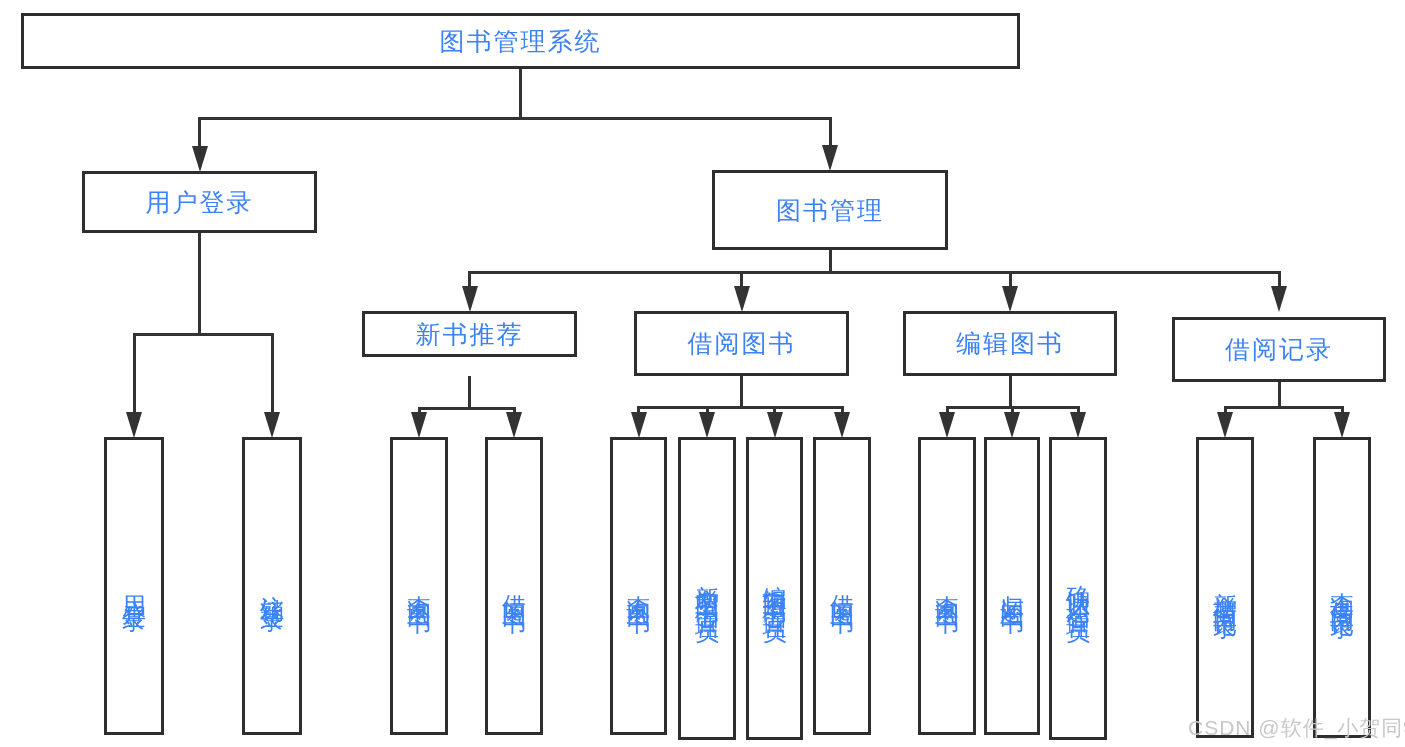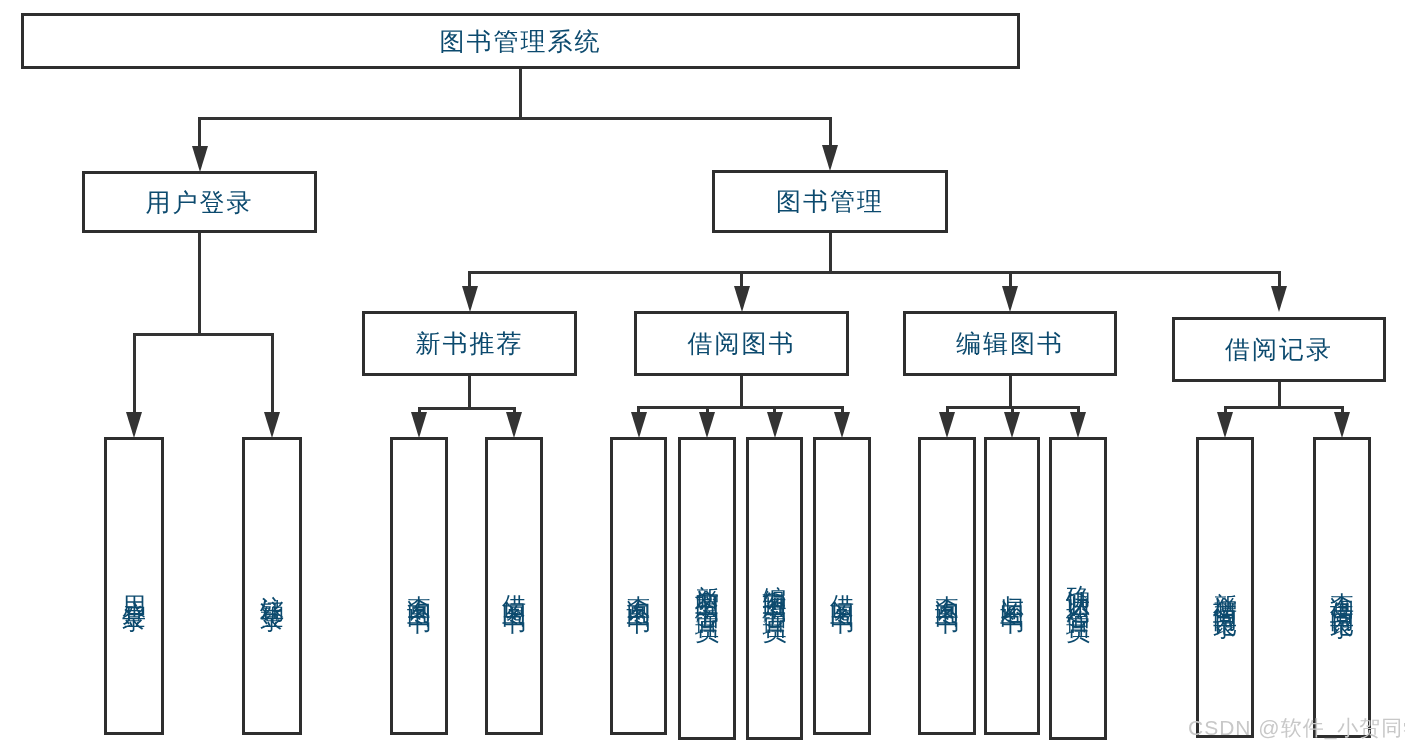--- a/index.html
+++ b/index.html
@@ -14,21 +14,21 @@
   .node {
     position: absolute;
     background: #ffffff;
     border: 3px solid #2e2e2e;
     box-sizing: border-box;
     display: flex;
     align-items: center;
     justify-content: center;
   }
   .node-label {
-    color: #0c4a6e;
+    color: #3b82f6;
     font-size: 25px;
     letter-spacing: 2px;
     white-space: nowrap;
   }
   .node.vertical .node-label {
     writing-mode: vertical-rl;
     text-orientation: mixed;
     font-size: 24px;
     letter-spacing: 5px;
     white-space: normal;
@@ -114,24 +114,24 @@
       <div class="edge-line" style="left: 1340.5px; top: 407px; width: 3px; height: 6px;"></div>
       <div class="edge-arrow" style="left: 1334px; top: 412px;"></div>
     </div>
   <div id="nodes-layer">
       <div class="node" style="left: 21px; top: 13px; width: 999px; height: 56px;">
         <span class="node-label">图书管理系统</span>
       </div>
       <div class="node" style="left: 82px; top: 171px; width: 235px; height: 62px;">
         <span class="node-label">用户登录</span>
       </div>
-      <div class="node" style="left: 712px; top: 170px; width: 236px; height: 63px;">
+      <div class="node" style="left: 712px; top: 170px; width: 236px; height: 80px;">
         <span class="node-label">图书管理</span>
       </div>
-      <div class="node" style="left: 362px; top: 311px; width: 215px; height: 65px;">
+      <div class="node" style="left: 362px; top: 311px; width: 215px; height: 46px;">
         <span class="node-label">新书推荐</span>
       </div>
       <div class="node" style="left: 634px; top: 311px; width: 215px; height: 65px;">
         <span class="node-label">借阅图书</span>
       </div>
       <div class="node" style="left: 903px; top: 311px; width: 214px; height: 65px;">
         <span class="node-label">编辑图书</span>
       </div>
       <div class="node" style="left: 1172px; top: 311px; width: 214px; height: 65px; margin-top: 6px;">
         <span class="node-label">借阅记录</span>

